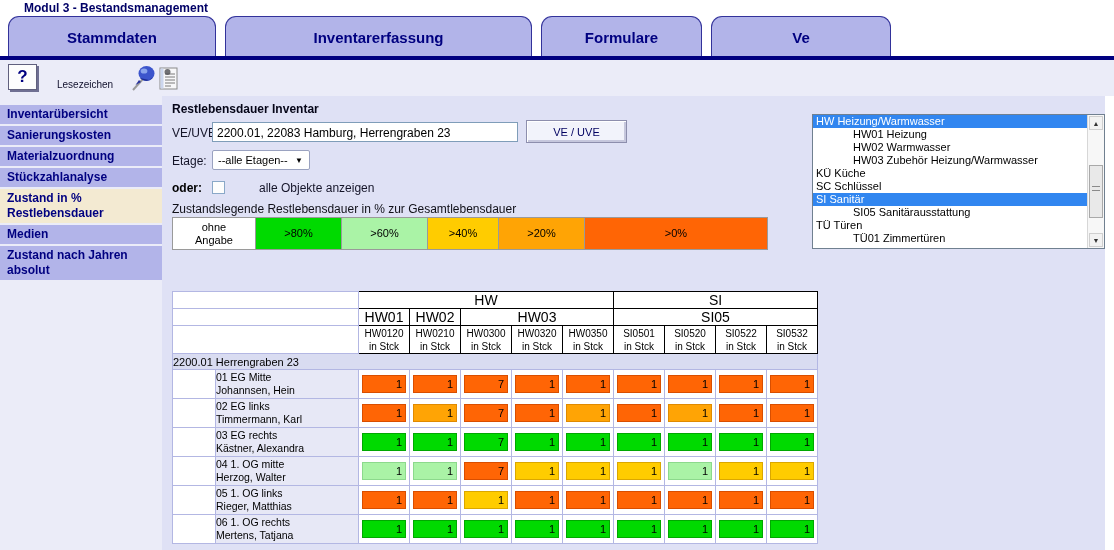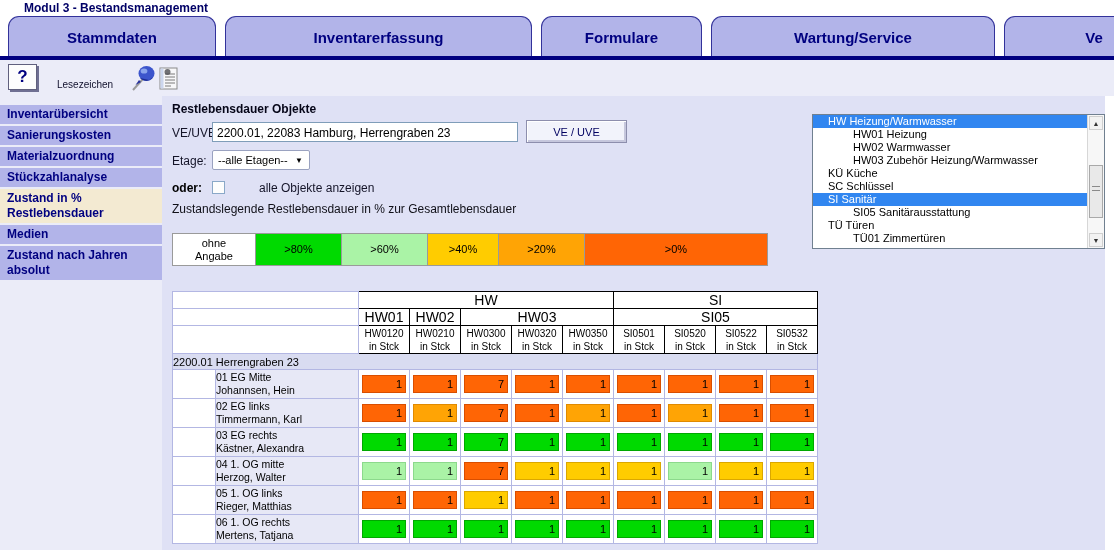--- a/index.html
+++ b/index.html
@@ -58,33 +58,33 @@
     position:absolute;left:50px;top:54px;width:98px;height:20px;background:#fff;
     border:1px solid #9aa2c0;border-radius:2px;font-size:11px;color:#000;
     display:flex;align-items:center;padding-left:5px;box-sizing:border-box;cursor:pointer;
   }
   #etage-select .arr{position:absolute;right:6px;top:5px;font-size:8px;color:#000;}
   #oder-check{
     position:absolute;left:50px;top:85px;width:13px;height:13px;background:#fdfdfd;
     border:1px solid #8aa8c8;box-sizing:border-box;cursor:pointer;
   }
   #legend-title{position:absolute;left:10px;top:106px;font-size:12px;color:#101018;}
-  #legend{position:absolute;left:10px;top:137px;height:33px;display:flex;}
+  #legend{position:absolute;left:10px;top:121px;height:33px;display:flex;}
   .lg-cell{
     box-sizing:border-box;border:1px solid #9a9a9a;margin-left:-1px;height:33px;
     display:flex;align-items:center;justify-content:center;text-align:center;
     font-size:11px;line-height:13px;color:#000;
   }
   .lg-cell:first-child{margin-left:0;}
   
   #listbox{
     position:absolute;left:650px;top:18px;width:293px;height:135px;background:#fff;
     border:1px solid #708090;box-sizing:border-box;font-size:11px;color:#000;overflow:hidden;
   }
-  .lb-item{height:13px;line-height:13px;padding-left:15px;white-space:nowrap;cursor:pointer;}
+  .lb-item{height:13px;line-height:13px;padding-left:3px;white-space:nowrap;cursor:pointer;}
   .lb-item.ind{padding-left:40px;}
   .lb-item.sel{background:#3186f0;color:#fff;}
   #lb-scroll{
     position:absolute;right:0;top:0;width:17px;height:133px;background:#f7f7f7;
     border-left:1px solid #d7d7d7;box-sizing:border-box;
   }
   .sb-btn{
     position:absolute;left:1px;width:14px;height:14px;background:#f2f2f2;border:1px solid #cfcfcf;
     display:flex;align-items:center;justify-content:center;font-size:7px;color:#333;cursor:pointer;
     box-sizing:border-box;
@@ -114,21 +114,20 @@
 <body>
 
 <div id="titlebar">
   <span class="t">Modul 3 - Bestandsmanagement</span>
 </div>
 
 <div id="tabrow">
     <div class="tab" style="width: 208px; margin-left: 8px;">Stammdaten</div>
     <div class="tab" style="width: 307px; margin-left: 9px;">Inventarerfassung</div>
     <div class="tab" style="width: 161px; margin-left: 9px;">Formulare</div>
-    <div class="tab" style="width: 284px; margin-left: 9px;">Wartung/Service</div>
     <div class="tab" style="width: 180px; margin-left: 9px;">Ve</div>
   </div>
 <div id="navybar"></div>
 
 <div id="toolbar">
   <div id="helpbtn">
     <span>?</span>
   </div>
   <span id="bookmark-label">Lesezeichen</span>
   <span id="pin-icon">
@@ -166,21 +165,21 @@
         <div class="side-item">Stückzahlanalyse</div>
         <div class="side-item sel">Zustand in % Restlebensdauer</div>
         <div class="side-item">Medien</div>
         <div class="side-item">Zustand nach Jahren absolut</div>
       </div>
   </div>
 
   <div id="content">
     <div id="right-strip"></div>
 
-    <div id="heading">Restlebensdauer Objekte</div>
+    <div id="heading">Restlebensdauer Inventar</div>
 
     <span class="flabel" style="left:10px;top:30px;">VE/UVE:</span>
     <input id="veuve-input" type="text" value="2200.01, 22083 Hamburg, Herrengraben 23" style="">
     <div id="veuve-button">
       <span>VE / UVE</span>
     </div>
 
     <span class="flabel" style="left:10px;top:58px;">Etage:</span>
     <div id="etage-select">
       <span>--alle Etagen--</span>

